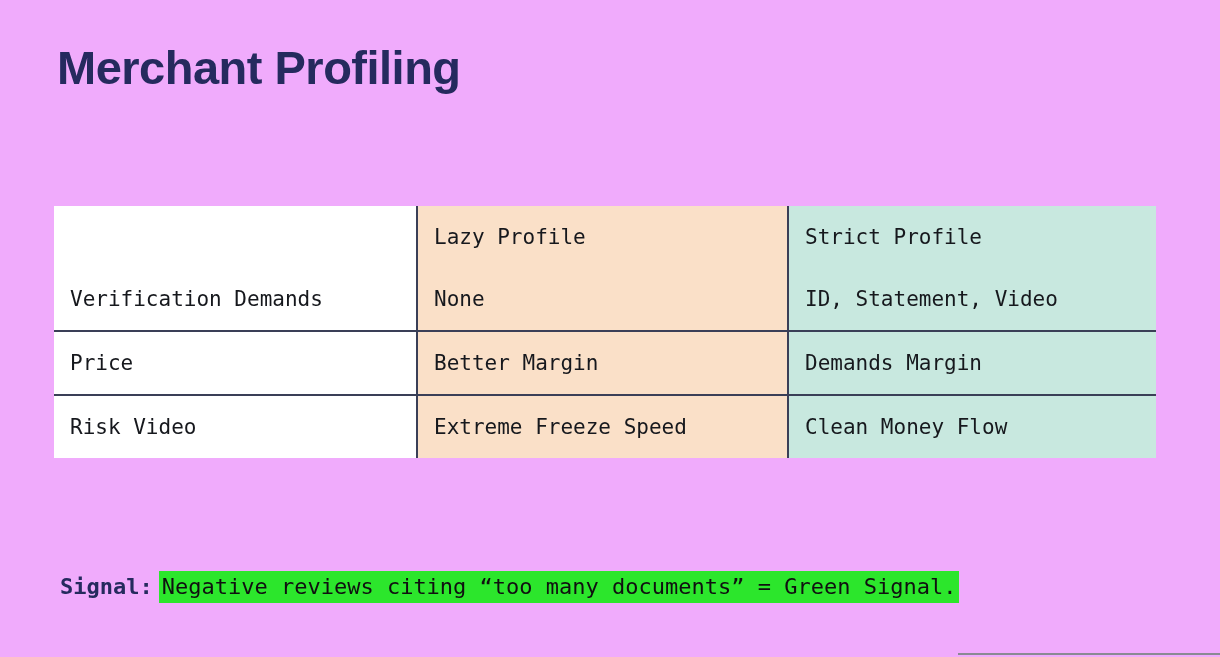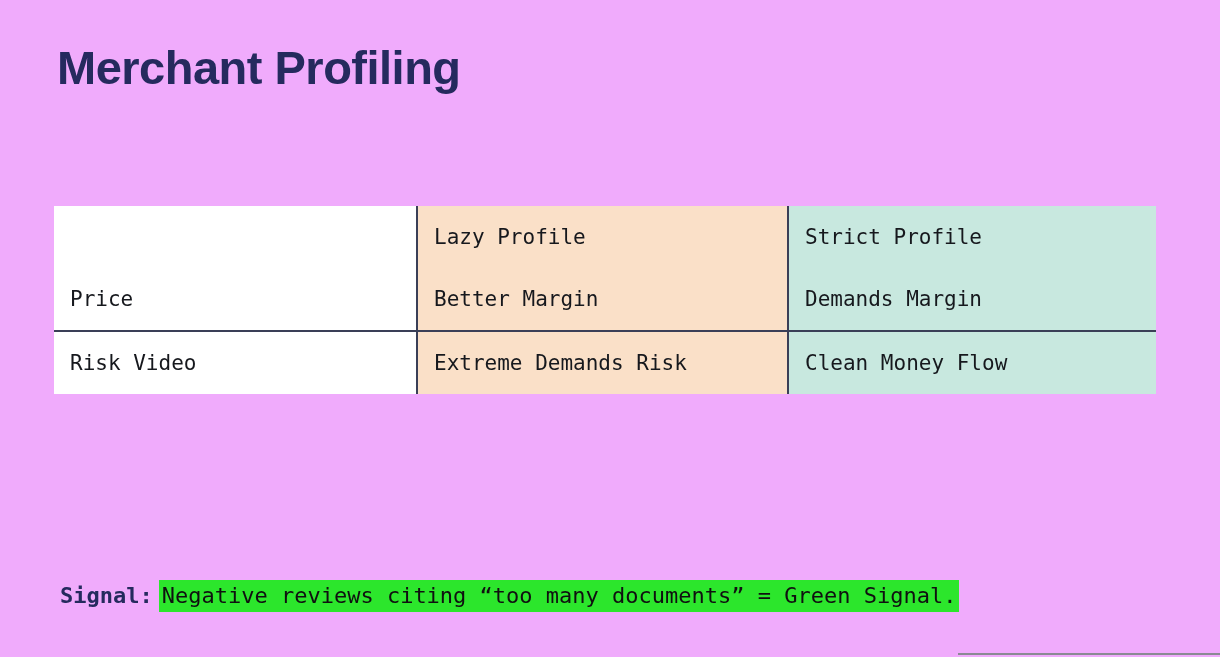--- a/index.html
+++ b/index.html
@@ -100,21 +100,20 @@
 
   
   .signal-line {
     position: absolute;
     left: 60px;
     top: 570px;
     font-family: "DejaVu Sans Mono", monospace;
     font-size: 22px;
     line-height: 34px;
     white-space: nowrap;
-    margin-top: 9px;
   }
   .signal-label {
     font-weight: bold;
     color: #252a5e;
     letter-spacing: 0px;
   }
   .signal-highlight {
     background: #2ce62c;
     color: #101010;
     padding: 3px 3px 4px 3px;
@@ -146,27 +145,32 @@
     </colgroup>
     <thead>
       <tr>
         <th class="cell-label head"></th>
         <th class="cell-lazy">Lazy Profile</th>
         <th class="cell-strict">Strict Profile</th>
       </tr>
     </thead>
     <tbody>
       <tr>
+        <td class="cell-label">Verification Demands</td>
+        <td class="cell-lazy">None</td>
+        <td class="cell-strict">ID, Statement, Video</td>
+      </tr>
+      <tr>
         <td class="cell-label">Price</td>
         <td class="cell-lazy">Better Margin</td>
         <td class="cell-strict">Demands Margin</td>
       </tr>
       <tr>
         <td class="cell-label">Risk Video</td>
-        <td class="cell-lazy">Extreme Demands Risk</td>
+        <td class="cell-lazy">Extreme Freeze Speed</td>
         <td class="cell-strict">Clean Money Flow</td>
       </tr>
     </tbody>
   </table>
 
   <div class="signal-line">
     <span class="signal-label">Signal:</span><span class="signal-highlight">Negative reviews citing “too many documents” = Green Signal.</span>
   </div>
 
   <div class="bottom-rule"></div>

